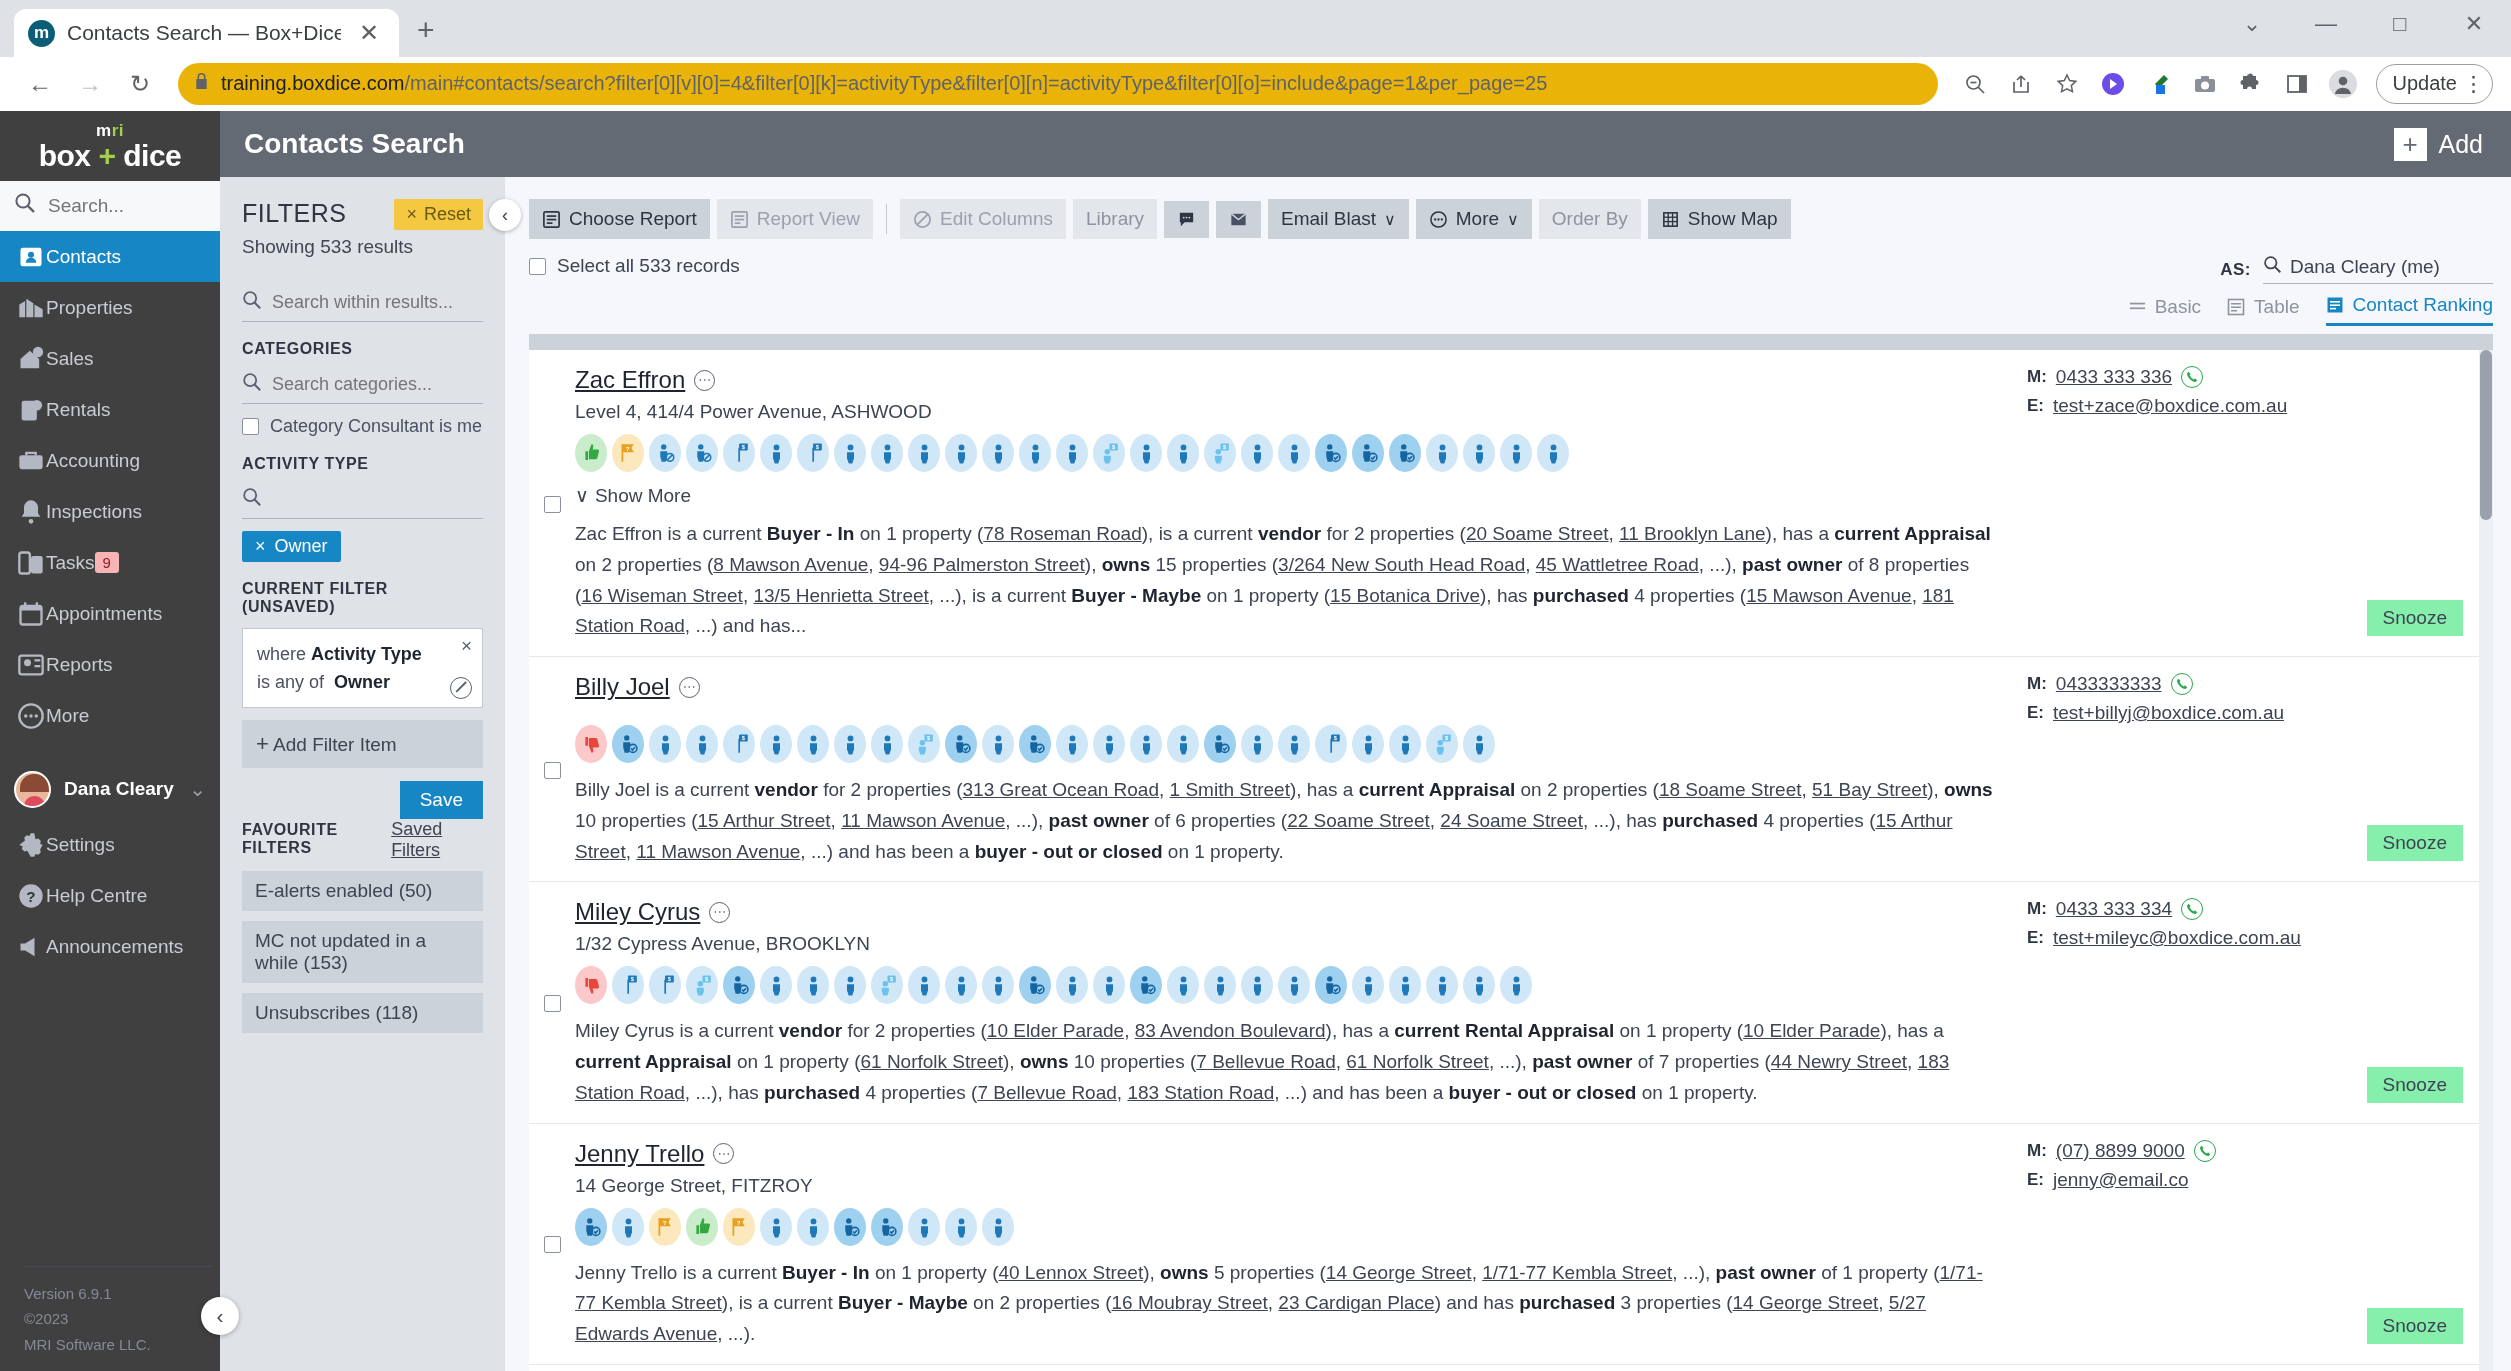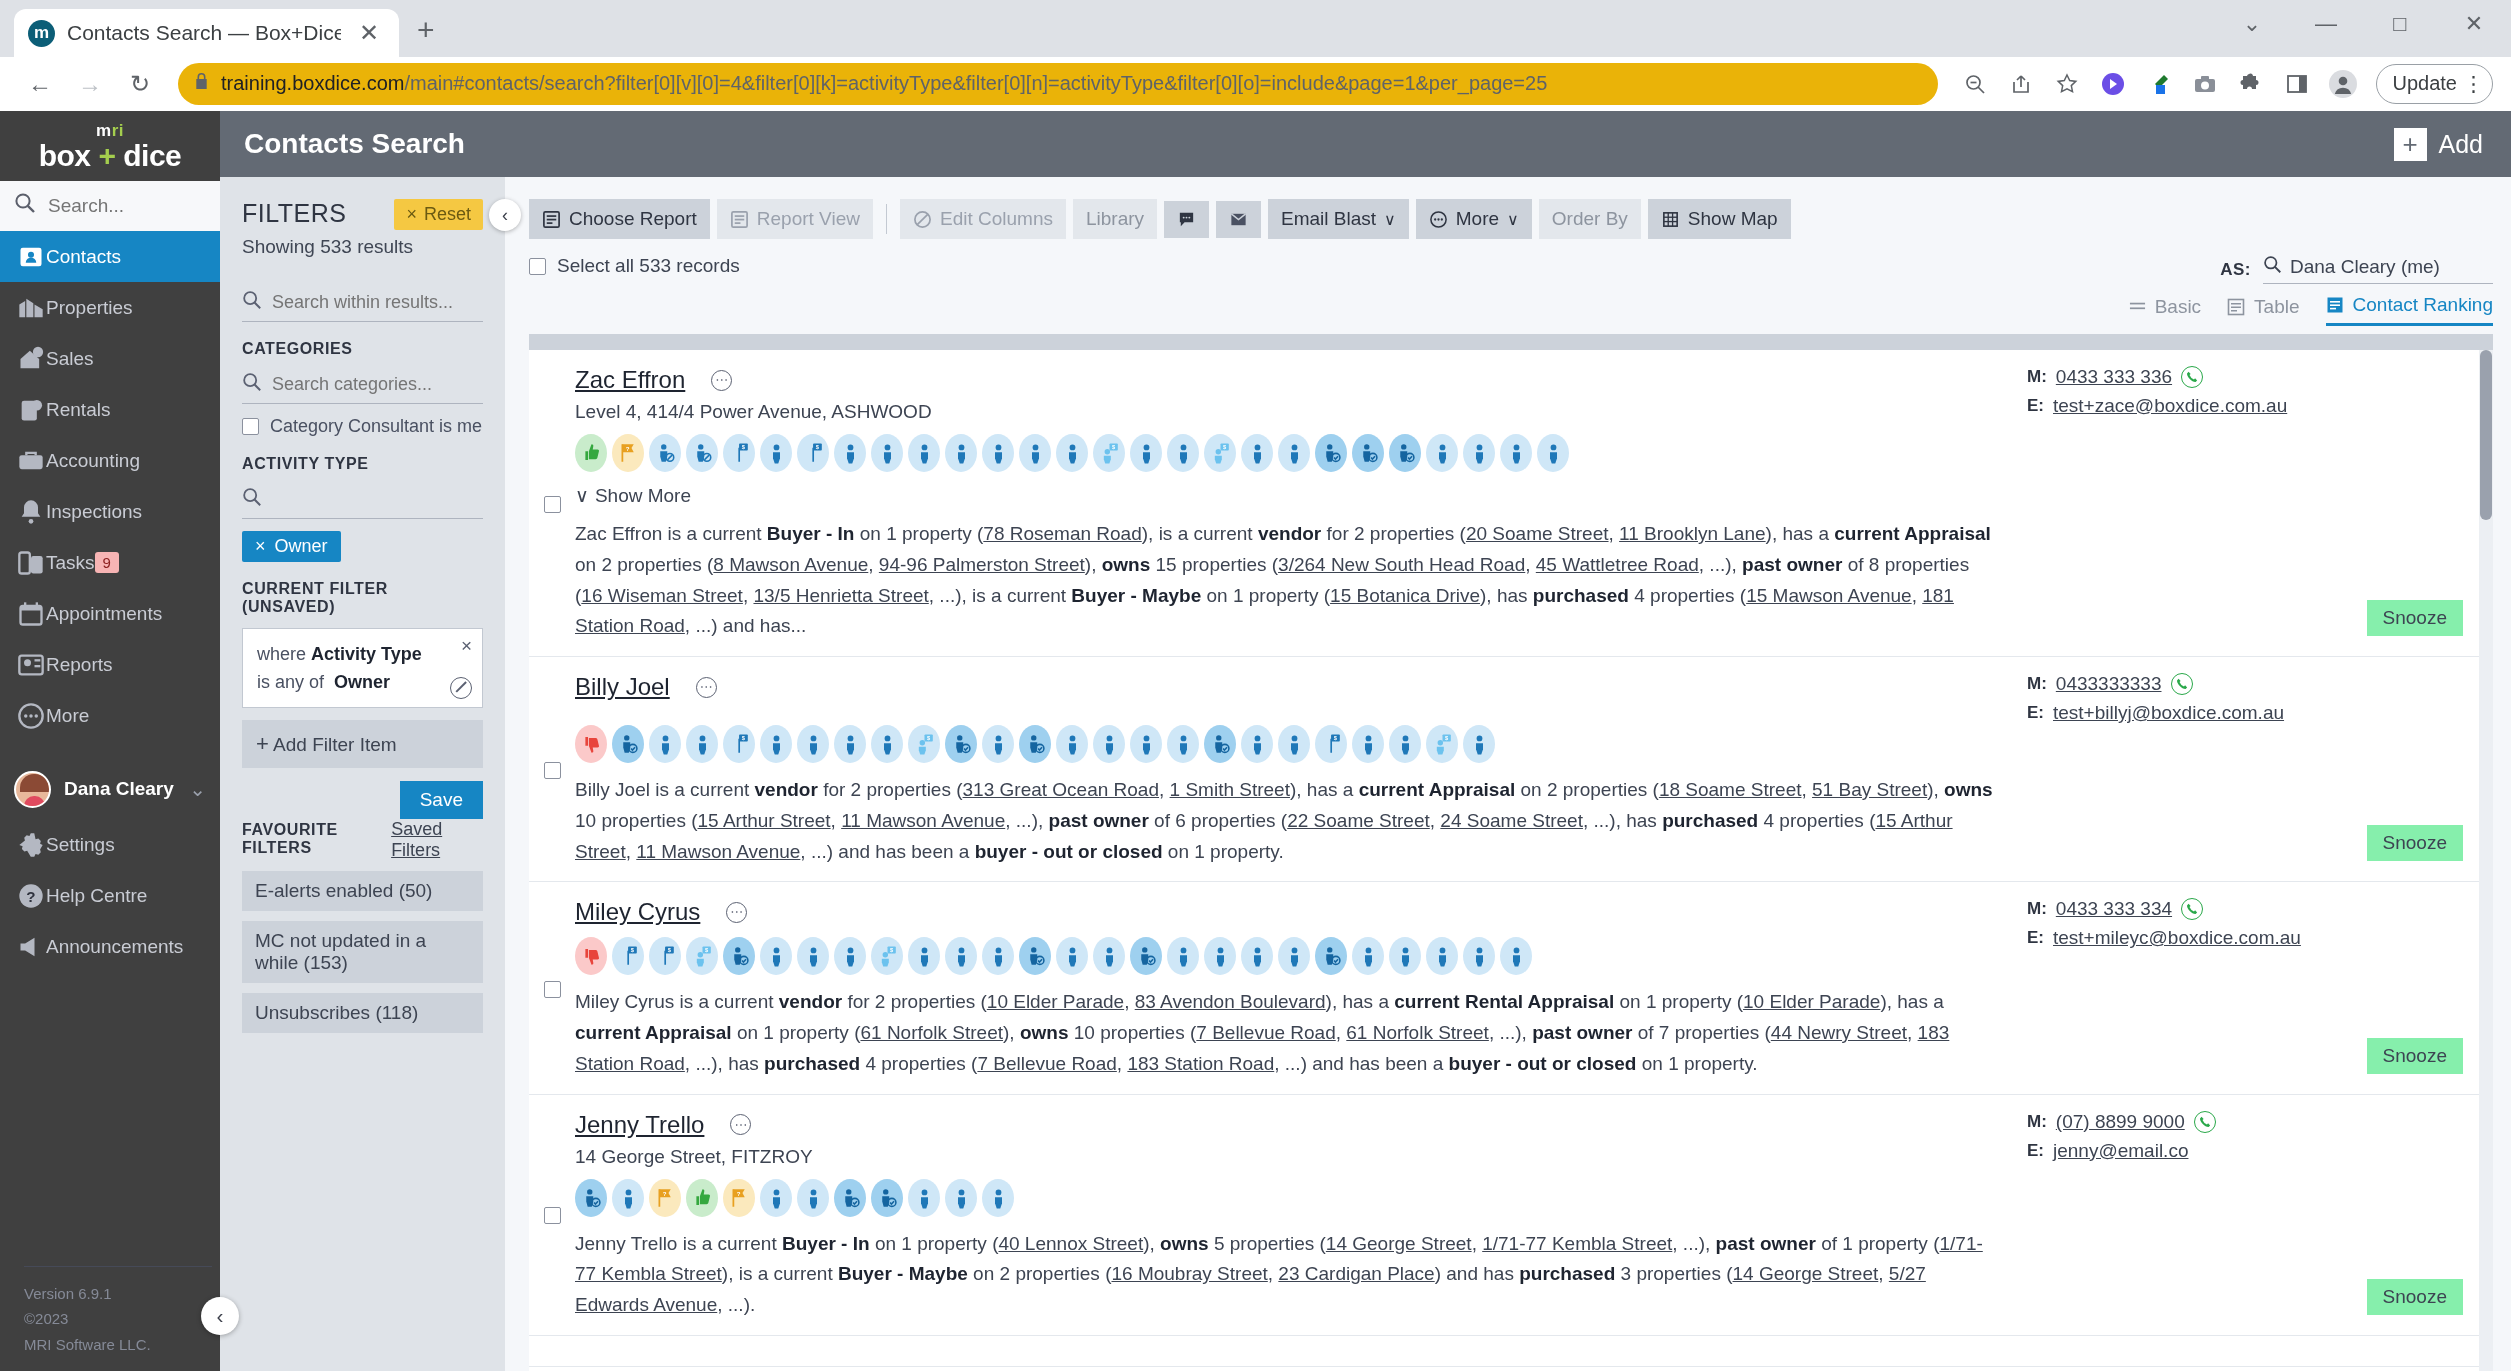--- a/index.html
+++ b/index.html
@@ -153,21 +153,21 @@
   .viewtabs { display: flex; align-items: center; gap: 26px; }
   .vt { display: flex; align-items: center; gap: 9px; font-size: 19px; color: #8d949f; cursor: pointer; padding-bottom: 7px; }
   .vt.active { color: #1686c4; border-bottom: 3px solid #1686c4; }
 
   .results { flex: 1; margin-top: 8px; background: #fff; overflow: hidden; position: relative; border-top: 16px solid #ccd2da; }
   .scroller { position: absolute; inset: 0; overflow: hidden; }
   .rec { display: flex; border-bottom: 1px solid #e4e8ed; padding: 16px 0 14px; }
   .rec-check { width: 46px; flex: 0 0 46px; display: flex; align-items: center; justify-content: center; }
   .rec-main { flex: 1; min-width: 0; padding-right: 20px; }
   .rec-side { width: 480px; flex: 0 0 480px; padding-left: 14px; position: relative; }
-  .rec-name { display: flex; align-items: center; gap: 26px; }
+  .rec-name { display: flex; align-items: center; gap: 9px; }
   .rec-name a { font-size: 24px; color: #1e2430; text-decoration: underline; cursor: pointer; }
   .dots-ic { width: 21px; height: 21px; border: 1.5px solid #5b6172; border-radius: 50%; display:flex;
              align-items:center; justify-content:center; font-size: 13px; color: #5b6172; line-height: 0; cursor: pointer; }
   .rec-addr { font-size: 19px; color: #3d4452; margin-top: 7px; }
   .icons-row { display: flex; gap: 5px; margin-top: 11px; flex-wrap: nowrap; }
   .ai { width: 32px; height: 38px; border-radius: 16px/19px; display: flex; align-items: center; justify-content: center;
         flex: 0 0 32px; }
   .ai svg { width: 21px; height: 24px; }
   .show-more { font-size: 19px; color: #3d4452; margin-top: 12px; cursor: pointer; display: inline-flex; gap: 6px; align-items: center; }
   .rec-desc { font-size: 19px; color: #3d4452; line-height: 1.62; margin-top: 12px; }
@@ -1052,20 +1052,21 @@
 
             <div class="rec">
               <div class="rec-check">
                   <span class="cbox"></span>
                 </div>
               <div class="rec-main">
                 <div class="rec-name">
                   <a>Miley Cyrus</a>
                   <span class="dots-ic">⋯</span>
                 </div>
+                <div class="rec-addr">1/32 Cypress Avenue, BROOKLYN</div>
                 <div class="icons-row">
                     <span class="ai" style="background:#fbc9c9">
                       <svg viewBox="0 0 24 24">
                         <path d="M5 4h3v10H5zM9 14l3 8c1.6 0 2.4-1 2-2.6L13.4 16H19c1.1 0 1.8-1 1.5-2l-1.8-7.4c-.2-.9-1-1.6-2-1.6H9z" fill="#e8453c"></path>
                       </svg>
                     </span>
                     <span class="ai" style="background:#cfe7f7">
                       <svg viewBox="0 0 24 24">
                         <rect x="10.7" y="6" width="1.9" height="16" fill="#1f78b8"></rect>
                         <rect x="11.5" y="1" width="10" height="8" rx="1" fill="#1f78b8"></rect>

